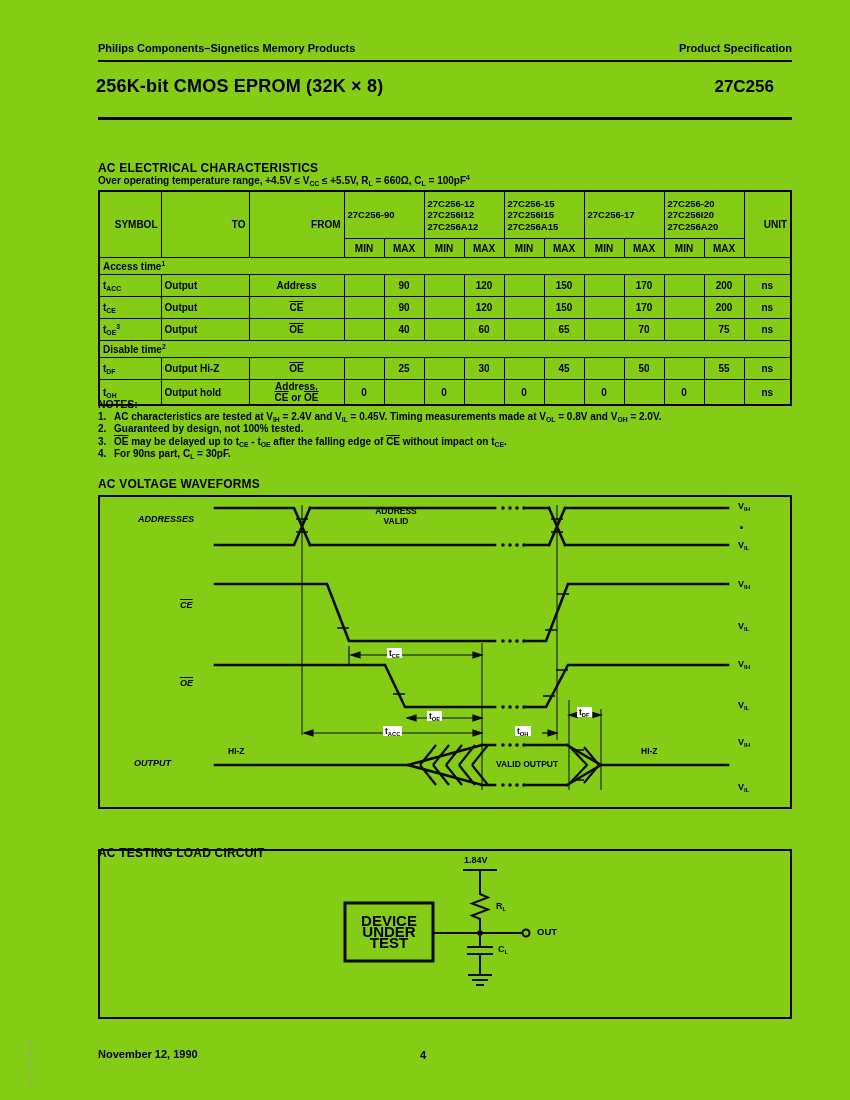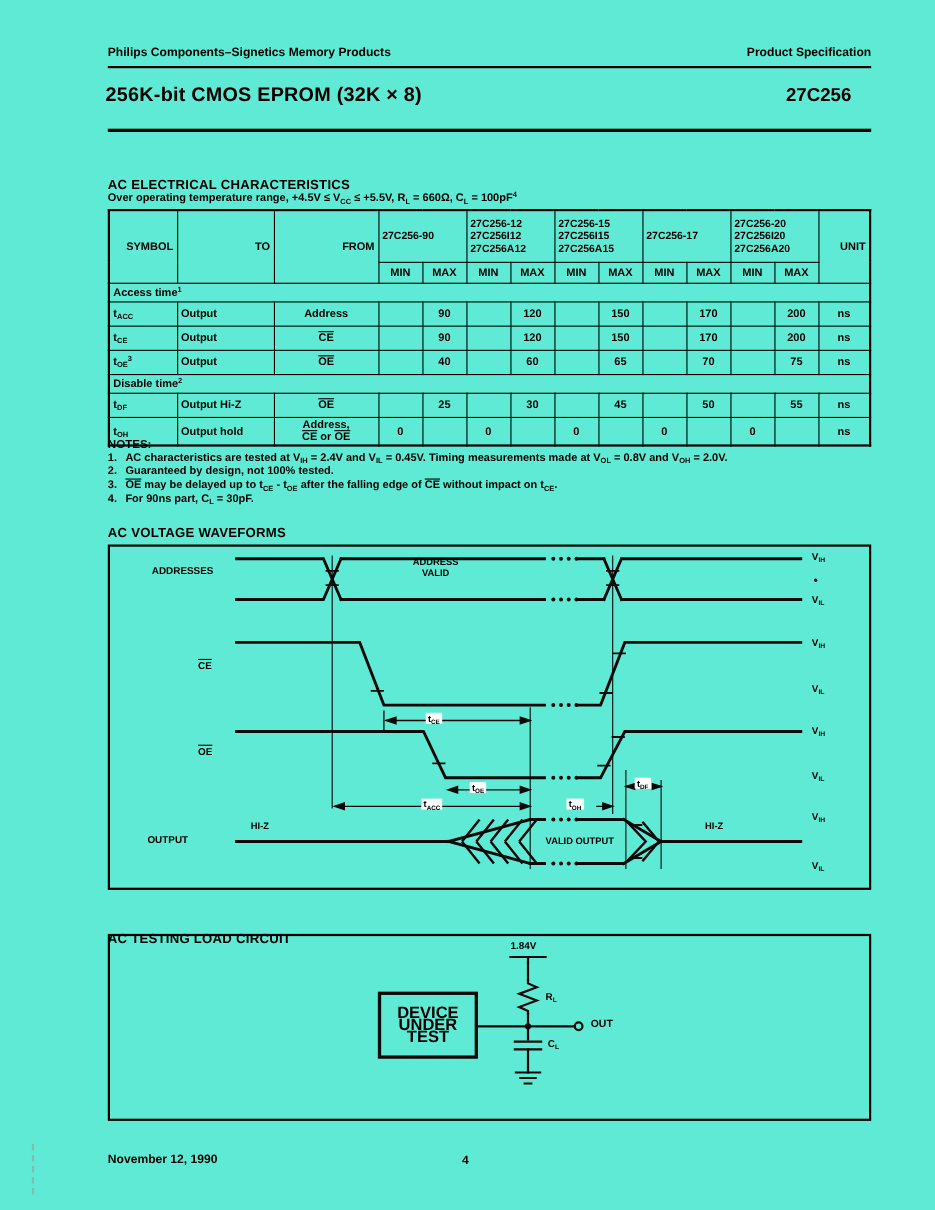--- a/index.html
+++ b/index.html
@@ -1,16 +1,16 @@
 <!DOCTYPE html>
 <html><head>
 <meta charset="utf-8">
 <style>
   html,body{margin:0;padding:0;background:#e8e8e8;}
-  .page{position:relative;width:850px;height:1100px;background:#5eead4;color:#000;
+  .page{position:relative;width:850px;height:1100px;background:#84cc16;color:#000;
         font-family:"Liberation Sans",sans-serif;font-weight:bold;overflow:hidden;margin:0 auto;}
   .abs{position:absolute;}
   .ov{text-decoration:overline;text-decoration-thickness:1px;}
   sub{font-size:68%;vertical-align:-2px;line-height:0;}
   sup{font-size:68%;vertical-align:4px;line-height:0;}
   
   .hdr-row{top:42px;left:98px;width:694px;display:flex;justify-content:space-between;font-size:11px;font-weight:bold;}
   .rule1{top:60px;left:98px;width:694px;height:2px;background:#000;}
   .title-row{top:76px;left:80px;width:694px;display:flex;justify-content:space-between;align-items:baseline;}
   .doc-title{font-size:18px;letter-spacing:.2px;padding-left:16px;}
@@ -40,21 +40,21 @@
   .note-no{width:16px;flex:0 0 16px;}
   
   .wf-h{top:477px;left:98px;}
   .wf-box{top:495px;left:98px;width:690px;height:310px;border:2px solid #000;}
   .lc-h{top:830px;left:98px;margin-top:16px;}
   .lc-box{top:849px;left:98px;width:690px;height:166px;border:2px solid #000;}
   .wf-box svg,.lc-box svg{position:absolute;top:0;left:0;}
   .lbl{position:absolute;font-size:8.5px;white-space:pre;line-height:10px;}
   .lbl.bg{background:#fff;padding:0 2px;}
   .vlbl{position:absolute;font-size:9px;}
-  .siglbl{font-size:9px;}
+  .siglbl{font-size:9px;font-style:italic;}
   .ctr{text-align:center;}
   .caption{position:absolute;left:0;bottom:7px;width:100%;text-align:center;font-size:11px;}
   .dutlbl{position:absolute;font-size:15px;line-height:11px;text-align:center;}
   
   .footer-date{top:1048px;left:98px;font-size:11px;}
   .footer-page{top:1049px;left:420px;font-size:11px;}
   .artifact{top:1040px;left:29px;width:1px;height:46px;border-left:2px dashed #9a9a9a;opacity:.55;}
   .adot{position:absolute;width:3px;height:3px;background:#000;border-radius:50%;}
 </style>
 </head>

